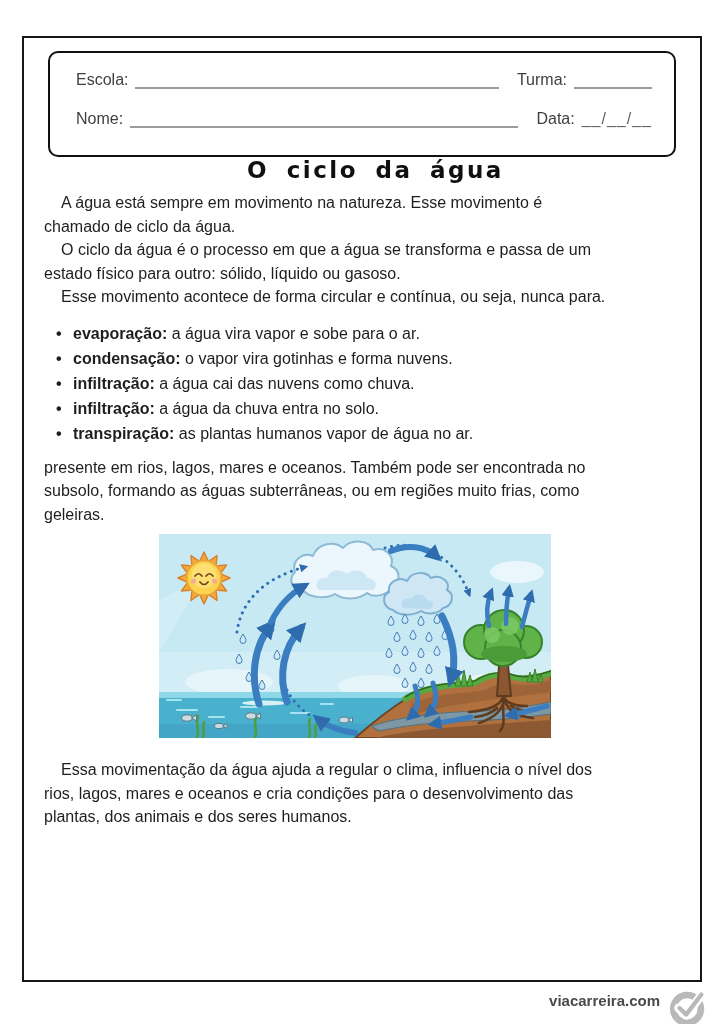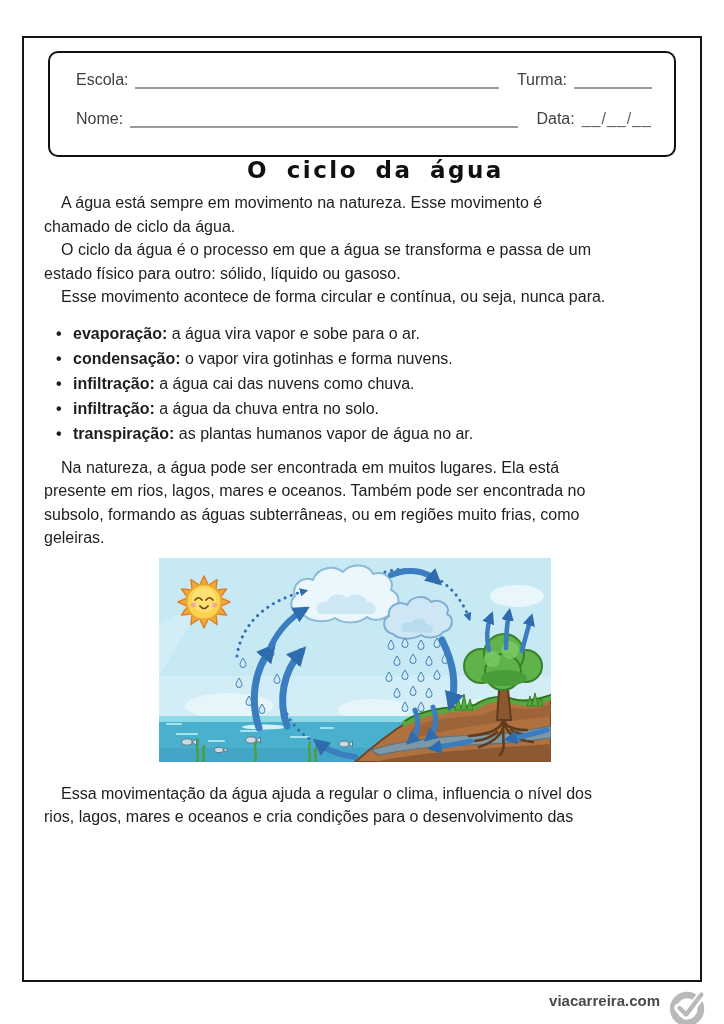--- a/index.html
+++ b/index.html
@@ -81,21 +81,20 @@
 
     <ul class="bullets">
       <li><span class="dot">•</span><b>evaporação:</b> <span>a água vira vapor e sobe para o ar.</span></li>
       <li><span class="dot">•</span><b>condensação:</b> <span>o vapor vira gotinhas e forma nuvens.</span></li>
       <li><span class="dot">•</span><b>infiltração:</b> <span>a água cai das nuvens como chuva.</span></li>
       <li><span class="dot">•</span><b>infiltração:</b> <span>a água da chuva entra no solo.</span></li>
       <li><span class="dot">•</span><b>transpiração:</b> <span>as plantas humanos vapor de água no ar.</span></li>
     </ul>
 
     <div class="para">
-      <div class="line first">Na natureza, a água pode ser encontrada em muitos lugares. Ela está</div>
       <div class="line">presente em rios, lagos, mares e oceanos. Também pode ser encontrada no</div>
       <div class="line">subsolo, formando as águas subterrâneas, ou em regiões muito frias, como</div>
       <div class="line">geleiras.</div>
     </div>
 
     <div class="illus-wrap">
       <svg viewBox="0 0 392 204" width="392" height="204" xmlns="http://www.w3.org/2000/svg">
         <defs>
           <marker id="arw" viewBox="0 0 10 10" refX="6" refY="5" markerWidth="2.8" markerHeight="2.8" orient="auto-start-reverse">
             <path d="M0,0 L10,5 L0,10 Z" fill="#2e6cae"></path>
@@ -266,20 +265,21 @@
           <path d="M347,90 C347,77 348,66 350,55" stroke-width="4.5" marker-end="url(#arw)"></path>
           <path d="M363,93 C366,81 369,70 372,60" stroke-width="4.5" marker-end="url(#arw)"></path>
         </g>
       </svg>
     </div>
 
     <div class="closing">
       <div class="para">
         <div class="line first">Essa movimentação da água ajuda a regular o clima, influencia o nível dos</div>
         <div class="line">rios, lagos, mares e oceanos e cria condições para o desenvolvimento das</div>
+        <div class="line">plantas, dos animais e dos seres humanos.</div>
       </div>
     </div>
 
   </div>
 </div>
 
 <div class="footer">
   <span class="footer-text">viacarreira.com</span>
   <span>
     <svg viewBox="0 0 44 46" width="42" height="44" xmlns="http://www.w3.org/2000/svg">

